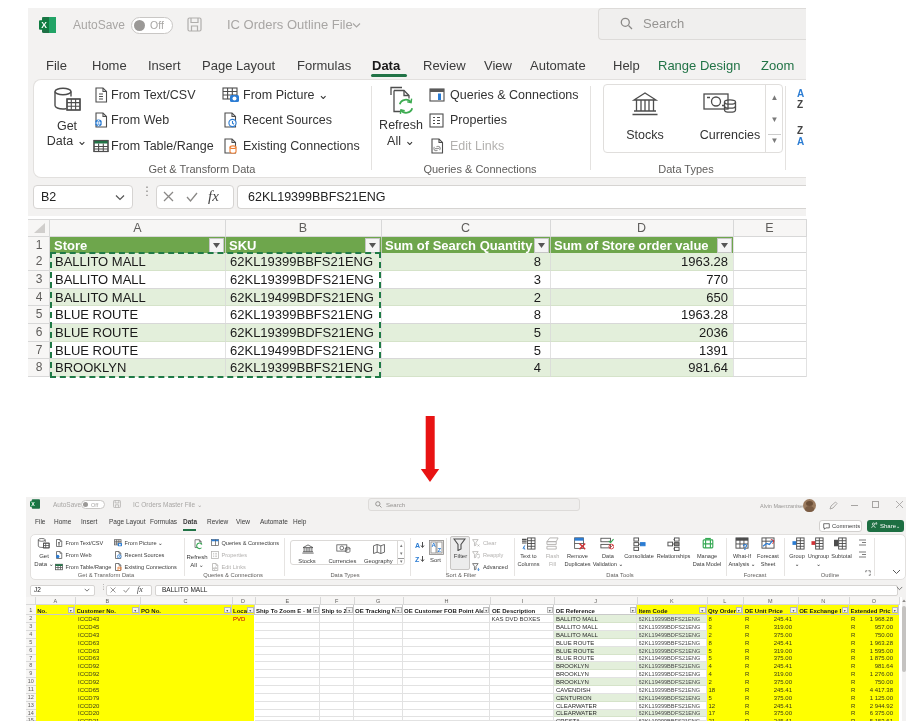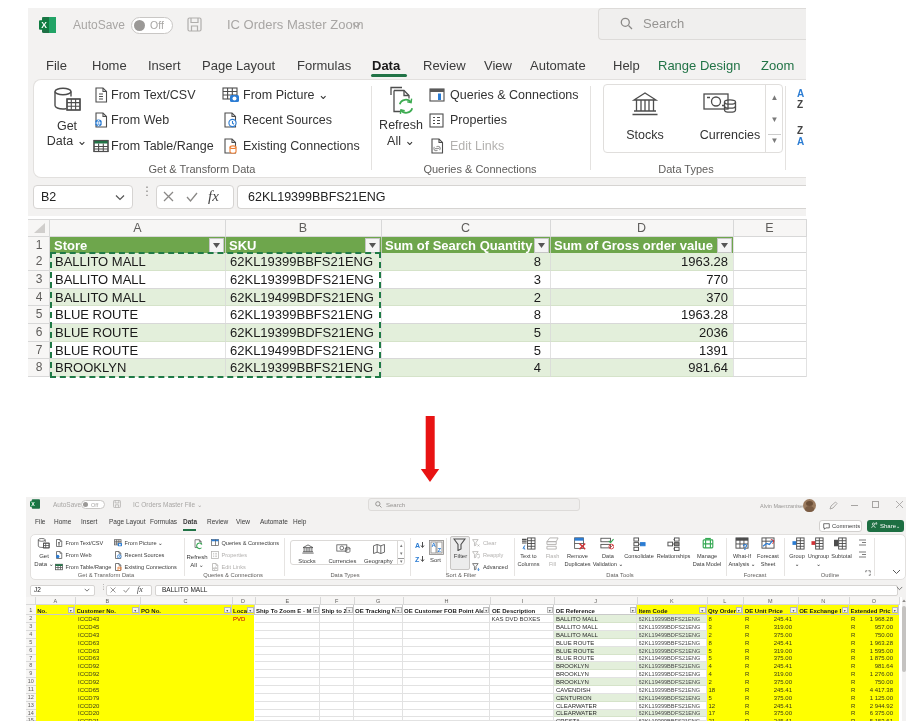--- a/index.html
+++ b/index.html
@@ -13,21 +13,21 @@
 <text x="5" y="11" font-size="8.5" font-weight="bold" fill="#fff" text-anchor="middle" font-family="Liberation Sans">X</text>
 </svg>
 <div style="position:absolute;left:73px;top:18px;width:60px;height:15px;font-size:12px;color:#a8a6a4;line-height:15px;">AutoSave</div>
 <div style="position:absolute;left:131px;top:17px;width:42px;height:17px;border:1px solid #c9c7c5;border-radius:9px;background:#fff;"></div>
 <div style="position:absolute;left:134px;top:20px;width:11px;height:11px;border-radius:50%;background:#9b9997;"></div>
 <div style="position:absolute;left:150px;top:18px;width:20px;height:14px;font-size:10.5px;color:#a8a6a4;line-height:14px;">Off</div>
 <svg style="position:absolute;left:187px;top:17px;width:15px;height:15px;" viewBox="0 0 15 15" fill="none" stroke="#b0aeac" stroke-width="1.2">
 <rect x="1" y="1" width="13" height="13" rx="1.5"></rect>
     <path d="M4 1v4.5h7V1M4.5 14V9h6v5"></path>
   </svg>
-<div style="position:absolute;left:227px;top:17px;width:140px;height:16px;font-size:13px;color:#a8a6a4;line-height:16px;">IC Orders Master Zoom</div>
+<div style="position:absolute;left:227px;top:17px;width:140px;height:16px;font-size:13px;color:#a8a6a4;line-height:16px;">IC Orders Outline File</div>
 <svg style="position:absolute;left:352px;top:21px;width:9px;height:8px;" viewBox="0 0 9 8" fill="none" stroke="#a8a6a4" stroke-width="1.2">
     <path d="M1 2.5l3.5 3.5L8 2.5"></path>
   </svg>
 <div style="position:absolute;left:598px;top:8px;width:208px;height:32px;background:#f0efee;border:1px solid #dddbd9;border-right:none;border-radius:4px 0 0 4px;"></div>
 <svg style="position:absolute;left:620px;top:17px;width:13px;height:13px;" viewBox="0 0 13 13" fill="none" stroke="#8a8886" stroke-width="1.3">
 <circle cx="5.3" cy="5.3" r="4"></circle>
     <path d="M8.5 8.5L12 12"></path>
   </svg>
 <div style="position:absolute;left:643px;top:17px;width:60px;height:14px;font-size:13px;color:#969492;line-height:14px;">Search</div>
 <div style="position:absolute;left:46px;top:58px;width:120px;height:15px;font-size:13px;color:#3b3b3b;line-height:15px;white-space:nowrap;">File</div>
@@ -202,21 +202,21 @@
 <div style="position:absolute;left:229px;top:238px;width:132px;height:15px;font-size:13px;font-weight:bold;color:#fff;line-height:15px;white-space:nowrap;">SKU</div>
 <div style="position:absolute;left:365px;top:238px;width:15px;height:15px;background:#f4f4f4;border:1px solid #c5c5c5;"></div>
 <svg style="position:absolute;left:369px;top:243px;width:7px;height:5px;" viewBox="0 0 7 5">
     <path d="M0 0h7L3.5 5z" fill="#555"></path>
   </svg>
 <div style="position:absolute;left:385px;top:238px;width:145px;height:15px;font-size:13px;font-weight:bold;color:#fff;line-height:15px;white-space:nowrap;">Sum of Search Quantity</div>
 <div style="position:absolute;left:534px;top:238px;width:15px;height:15px;background:#f4f4f4;border:1px solid #c5c5c5;"></div>
 <svg style="position:absolute;left:538px;top:243px;width:7px;height:5px;" viewBox="0 0 7 5">
     <path d="M0 0h7L3.5 5z" fill="#555"></path>
   </svg>
-<div style="position:absolute;left:554px;top:238px;width:159px;height:15px;font-size:13px;font-weight:bold;color:#fff;line-height:15px;white-space:nowrap;">Sum of Gross order value</div>
+<div style="position:absolute;left:554px;top:238px;width:159px;height:15px;font-size:13px;font-weight:bold;color:#fff;line-height:15px;white-space:nowrap;">Sum of Store order value</div>
 <div style="position:absolute;left:717px;top:238px;width:15px;height:15px;background:#f4f4f4;border:1px solid #c5c5c5;"></div>
 <svg style="position:absolute;left:721px;top:243px;width:7px;height:5px;" viewBox="0 0 7 5">
     <path d="M0 0h7L3.5 5z" fill="#555"></path>
   </svg>
 <div style="position:absolute;left:50px;top:253.4px;width:683px;height:17.63px;background:#e3efdb;border-bottom:1px solid #d5e3c9;"></div>
 <div style="position:absolute;left:733px;top:253.4px;width:73px;height:17.63px;border-bottom:1px solid #d8d8d8;"></div>
 <div style="position:absolute;left:55px;top:255.4px;width:168px;height:14px;font-size:13px;color:#1a1a1a;line-height:14px;white-space:nowrap;">BALLITO MALL</div>
 <div style="position:absolute;left:230px;top:255.4px;width:150px;height:14px;font-size:13px;color:#1a1a1a;line-height:14px;white-space:nowrap;">62KL19399BBFS21ENG</div>
 <div style="position:absolute;left:381px;top:255.4px;width:160px;height:14px;font-size:13px;color:#1a1a1a;line-height:14px;text-align:right;">8</div>
 <div style="position:absolute;left:550px;top:255.4px;width:178px;height:14px;font-size:13px;color:#1a1a1a;line-height:14px;text-align:right;">1963.28</div>
@@ -224,21 +224,21 @@
 <div style="position:absolute;left:733px;top:271.03000000000003px;width:73px;height:17.63px;border-bottom:1px solid #d8d8d8;"></div>
 <div style="position:absolute;left:55px;top:273.03000000000003px;width:168px;height:14px;font-size:13px;color:#1a1a1a;line-height:14px;white-space:nowrap;">BALLITO MALL</div>
 <div style="position:absolute;left:230px;top:273.03000000000003px;width:150px;height:14px;font-size:13px;color:#1a1a1a;line-height:14px;white-space:nowrap;">62KL19399BDFS21ENG</div>
 <div style="position:absolute;left:381px;top:273.03000000000003px;width:160px;height:14px;font-size:13px;color:#1a1a1a;line-height:14px;text-align:right;">3</div>
 <div style="position:absolute;left:550px;top:273.03000000000003px;width:178px;height:14px;font-size:13px;color:#1a1a1a;line-height:14px;text-align:right;">770</div>
 <div style="position:absolute;left:50px;top:288.66px;width:683px;height:17.63px;background:#e3efdb;border-bottom:1px solid #d5e3c9;"></div>
 <div style="position:absolute;left:733px;top:288.66px;width:73px;height:17.63px;border-bottom:1px solid #d8d8d8;"></div>
 <div style="position:absolute;left:55px;top:290.66px;width:168px;height:14px;font-size:13px;color:#1a1a1a;line-height:14px;white-space:nowrap;">BALLITO MALL</div>
 <div style="position:absolute;left:230px;top:290.66px;width:150px;height:14px;font-size:13px;color:#1a1a1a;line-height:14px;white-space:nowrap;">62KL19499BDFS21ENG</div>
 <div style="position:absolute;left:381px;top:290.66px;width:160px;height:14px;font-size:13px;color:#1a1a1a;line-height:14px;text-align:right;">2</div>
-<div style="position:absolute;left:550px;top:290.66px;width:178px;height:14px;font-size:13px;color:#1a1a1a;line-height:14px;text-align:right;">370</div>
+<div style="position:absolute;left:550px;top:290.66px;width:178px;height:14px;font-size:13px;color:#1a1a1a;line-height:14px;text-align:right;">650</div>
 <div style="position:absolute;left:50px;top:306.29px;width:683px;height:17.63px;background:#fff;border-bottom:1px solid #d8d8d8;"></div>
 <div style="position:absolute;left:733px;top:306.29px;width:73px;height:17.63px;border-bottom:1px solid #d8d8d8;"></div>
 <div style="position:absolute;left:55px;top:308.29px;width:168px;height:14px;font-size:13px;color:#1a1a1a;line-height:14px;white-space:nowrap;">BLUE ROUTE</div>
 <div style="position:absolute;left:230px;top:308.29px;width:150px;height:14px;font-size:13px;color:#1a1a1a;line-height:14px;white-space:nowrap;">62KL19399BBFS21ENG</div>
 <div style="position:absolute;left:381px;top:308.29px;width:160px;height:14px;font-size:13px;color:#1a1a1a;line-height:14px;text-align:right;">8</div>
 <div style="position:absolute;left:550px;top:308.29px;width:178px;height:14px;font-size:13px;color:#1a1a1a;line-height:14px;text-align:right;">1963.28</div>
 <div style="position:absolute;left:50px;top:323.92px;width:683px;height:17.63px;background:#e3efdb;border-bottom:1px solid #d5e3c9;"></div>
 <div style="position:absolute;left:733px;top:323.92px;width:73px;height:17.63px;border-bottom:1px solid #d8d8d8;"></div>
 <div style="position:absolute;left:55px;top:325.92px;width:168px;height:14px;font-size:13px;color:#1a1a1a;line-height:14px;white-space:nowrap;">BLUE ROUTE</div>
 <div style="position:absolute;left:230px;top:325.92px;width:150px;height:14px;font-size:13px;color:#1a1a1a;line-height:14px;white-space:nowrap;">62KL19399BDFS21ENG</div>

